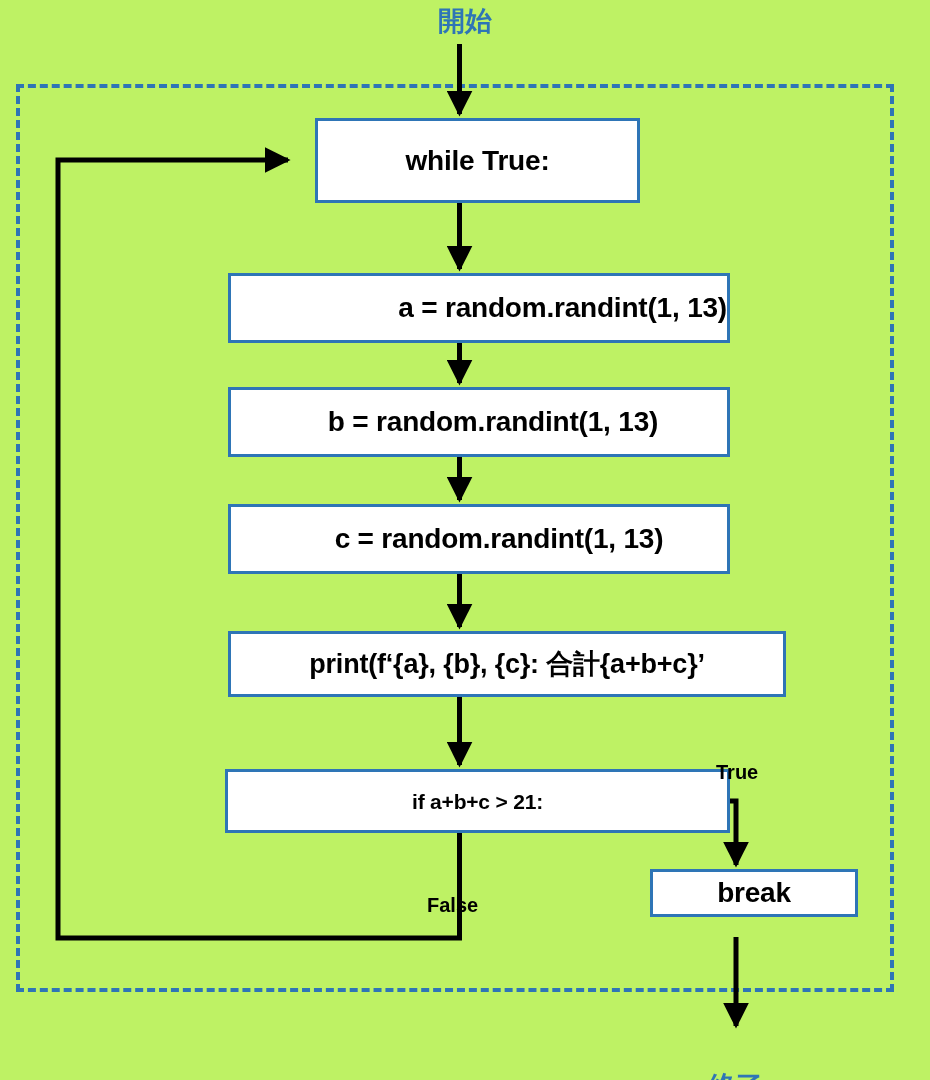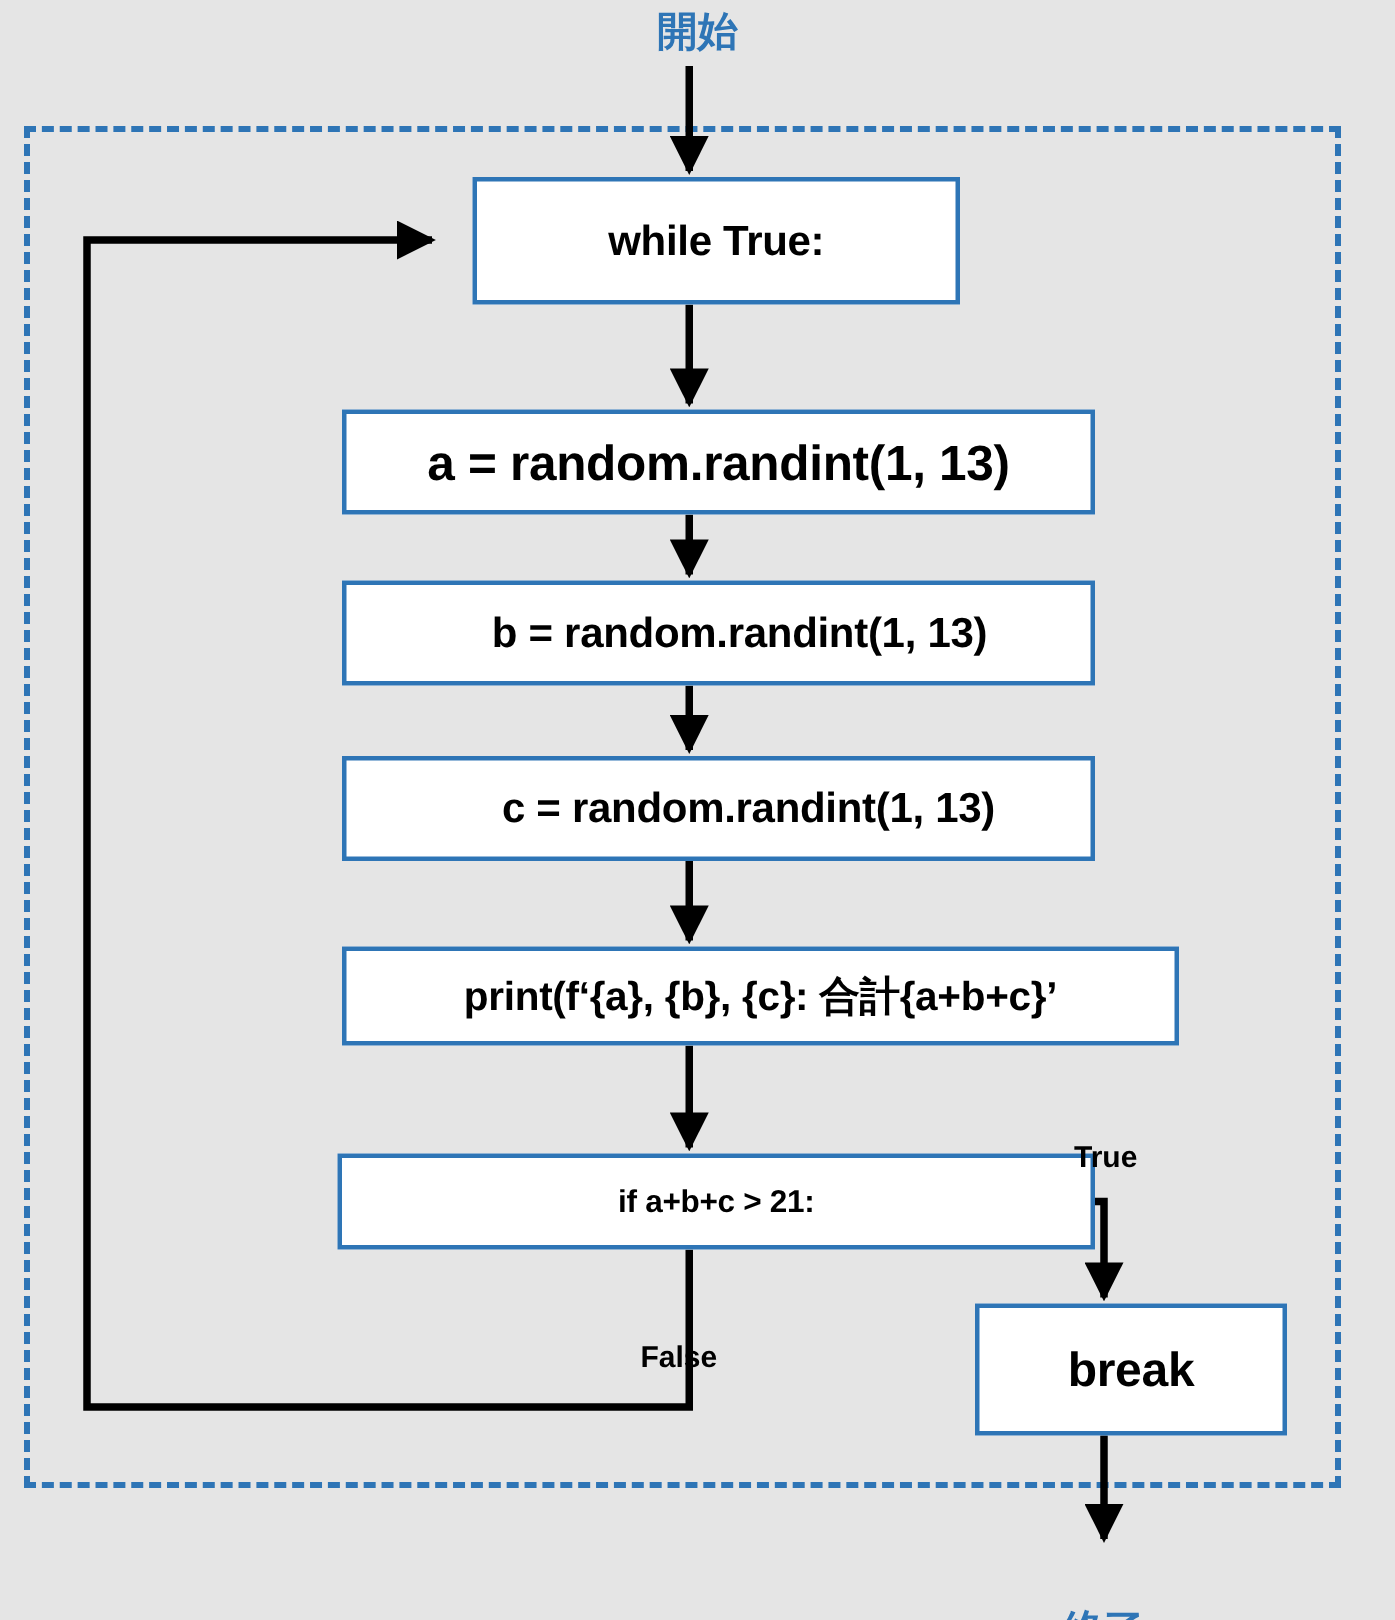--- a/index.html
+++ b/index.html
@@ -7,21 +7,21 @@
     padding: 0;
     background: #ffffff;
   }
   body {
     font-family: "Liberation Sans", "DejaVu Sans", sans-serif;
   }
   #flowchart-canvas {
     position: relative;
     width: 930px;
     height: 1080px;
-    background: #e5e5e5;
+    background: #bef264;
     overflow: hidden;
   }
   #flow-svg {
     position: absolute;
     top: 0;
     left: 0;
     width: 930px;
     height: 1080px;
   }
   .node-box {
@@ -63,26 +63,26 @@
   .loop-region {
     position: absolute;
     box-sizing: border-box;
     border: 4px dashed #2e75b6;
     background: transparent;
     pointer-events: none;
   }
 
   
   #node-while      { left: 297px; top: 118px; width: 325px; height: 85px;  font-size: 28px; }
-  #node-assign-a   { left: 210px; top: 273px; width: 502px; height: 70px;  font-size: 33px; }
+  #node-assign-a   { left: 210px; top: 273px; width: 502px; height: 70px;  font-size: 28px; justify-content: flex-end; }
   #node-assign-b   { left: 210px; top: 387px; width: 502px; height: 70px;  font-size: 28px; padding-left: 28px; }
   #node-assign-c   { left: 210px; top: 504px; width: 502px; height: 70px;  font-size: 28px; padding-left: 40px; }
   #node-print      { left: 210px; top: 631px; width: 558px; height: 66px;  font-size: 27px; }
   #node-if         { left: 207px; top: 769px; width: 505px; height: 64px;  font-size: 21px; align-items: center; }
-  #node-break      { left: 632px; top: 869px; width: 208px; height: 88px;  font-size: 32px; }
+  #node-break      { left: 632px; top: 869px; width: 208px; height: 48px;  font-size: 28px; }
 
   #label-start { left: 400px; top: 8px;   width: 130px; }
   #label-end   { left: 671px; top: 1032px; width: 130px; margin-top: 41px; }
 
   #label-true  { left: 716px; top: 762px; text-align: right; }
   #label-false { left: 379px; top: 895px; margin-left: 48px; }
 
   #loop-region-box { left: 16px; top: 84px; width: 878px; height: 908px; }
 </style>
 </head>

